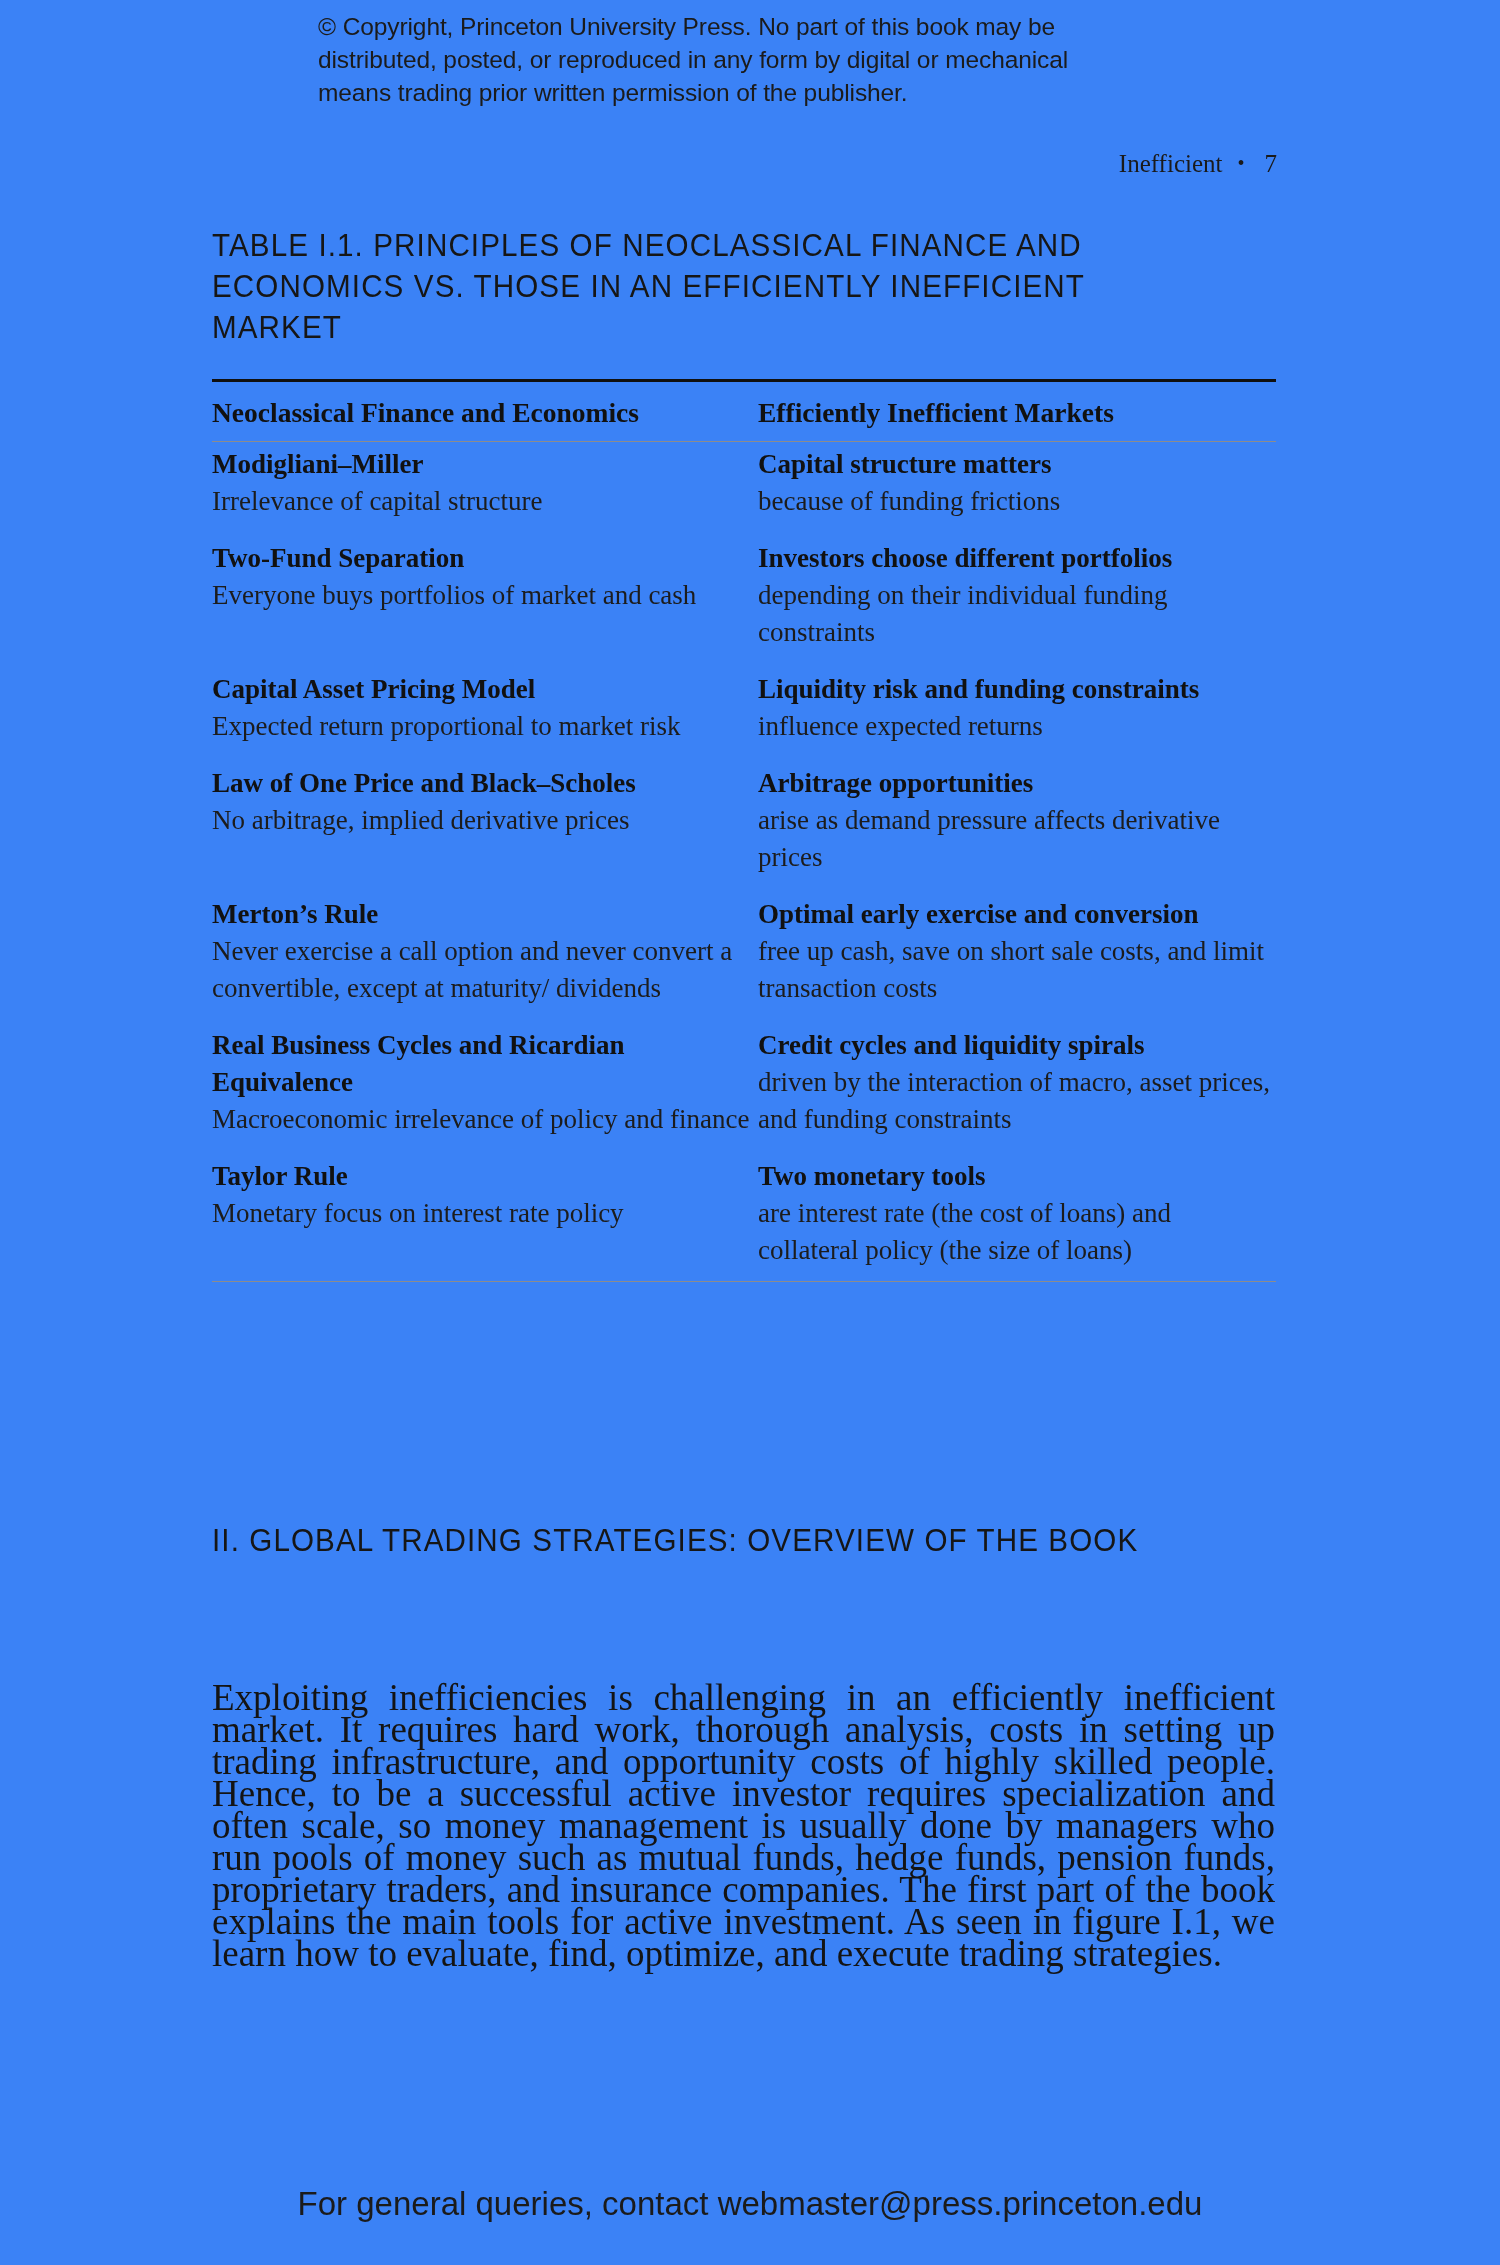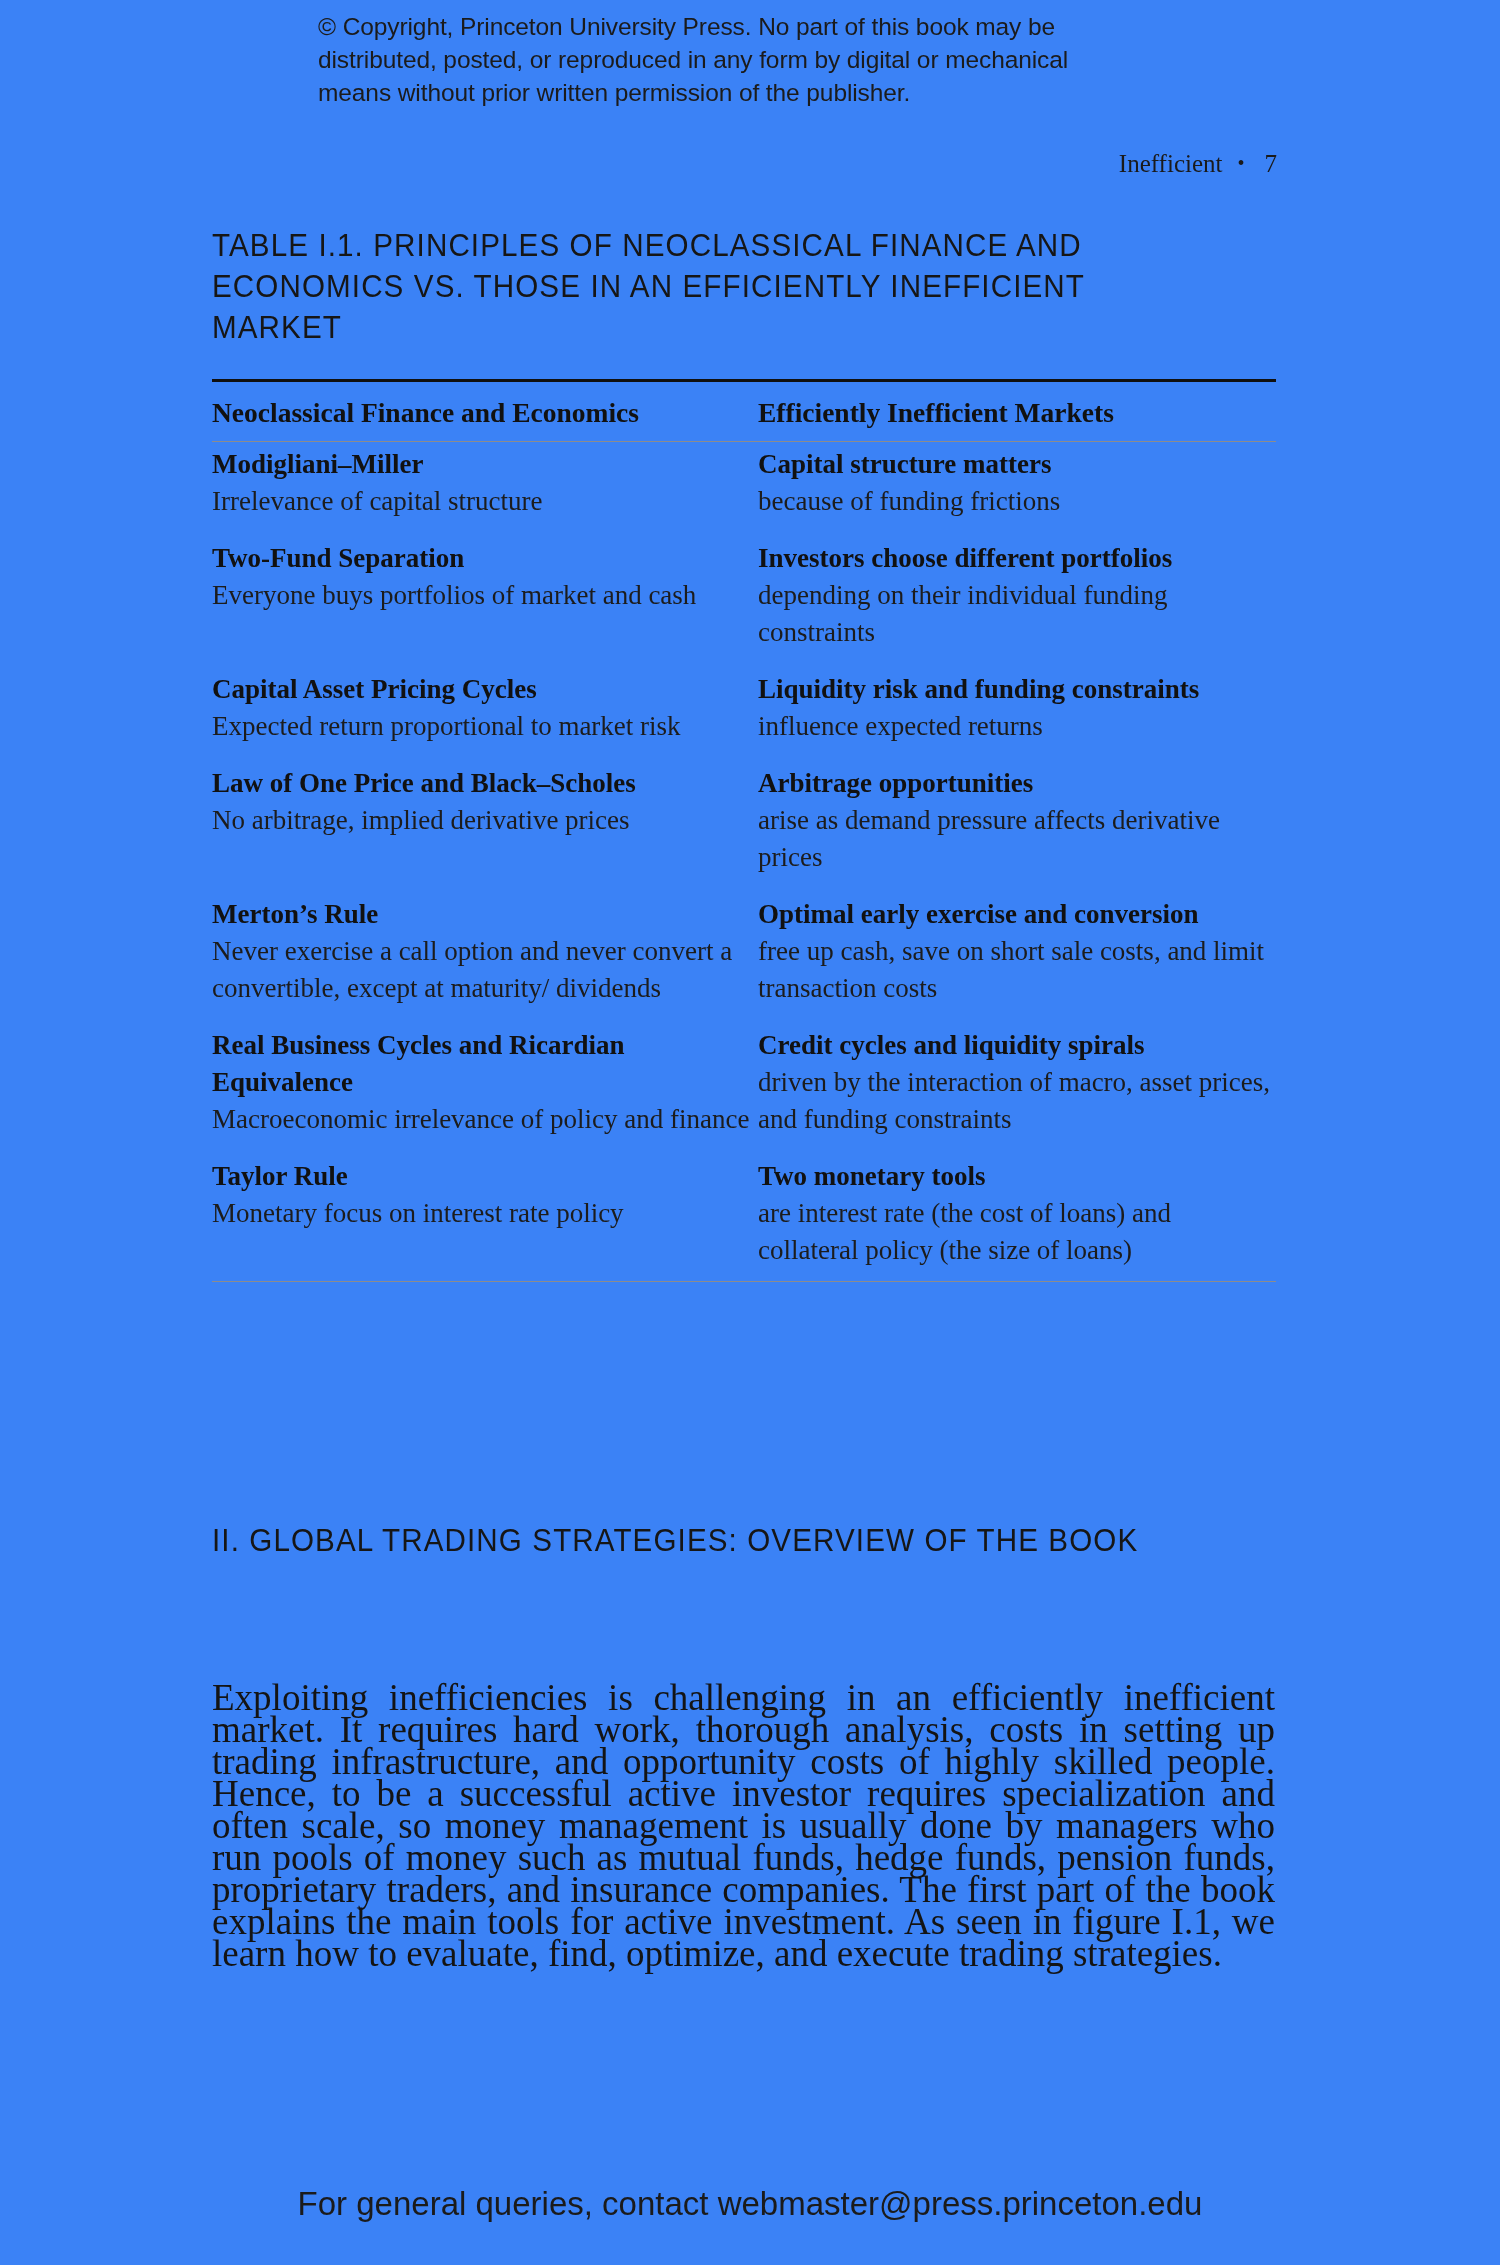--- a/index.html
+++ b/index.html
@@ -154,21 +154,21 @@
   }
 </style>
 </head>
 <body>
 
 <div class="page">
 
   <div class="copyright">
     <div>© Copyright, Princeton University Press. No part of this book may be</div>
     <div>distributed, posted, or reproduced in any form by digital or mechanical</div>
-    <div>means without prior written permission of the publisher.</div>
+    <div>means trading prior written permission of the publisher.</div>
   </div>
 
   <div class="runhead"><span>Inefficient</span><span class="bullet">•</span><span class="pg">7</span></div>
 
   <div class="table-title">TABLE I.1. PRINCIPLES OF NEOCLASSICAL FINANCE AND ECONOMICS VS. THOSE IN AN EFFICIENTLY INEFFICIENT MARKET</div>
 
   <div class="tbl">
     <div class="rule-top"></div>
 
     <div class="thead">
@@ -197,21 +197,21 @@
           <div class="cont">Everyone buys portfolios of market and cash</div>
         </div>
         <div class="cell-r">
           <div class="lead">Investors choose different portfolios</div>
           <div class="cont">depending on their individual funding constraints</div>
         </div>
       </div>
 
       <div class="trow">
         <div class="cell-l">
-          <div class="lead">Capital Asset Pricing Cycles</div>
+          <div class="lead">Capital Asset Pricing Model</div>
           <div class="cont">Expected return proportional to market risk</div>
         </div>
         <div class="cell-r">
           <div class="lead">Liquidity risk and funding constraints</div>
           <div class="cont">influence expected returns</div>
         </div>
       </div>
 
       <div class="trow">
         <div class="cell-l">

